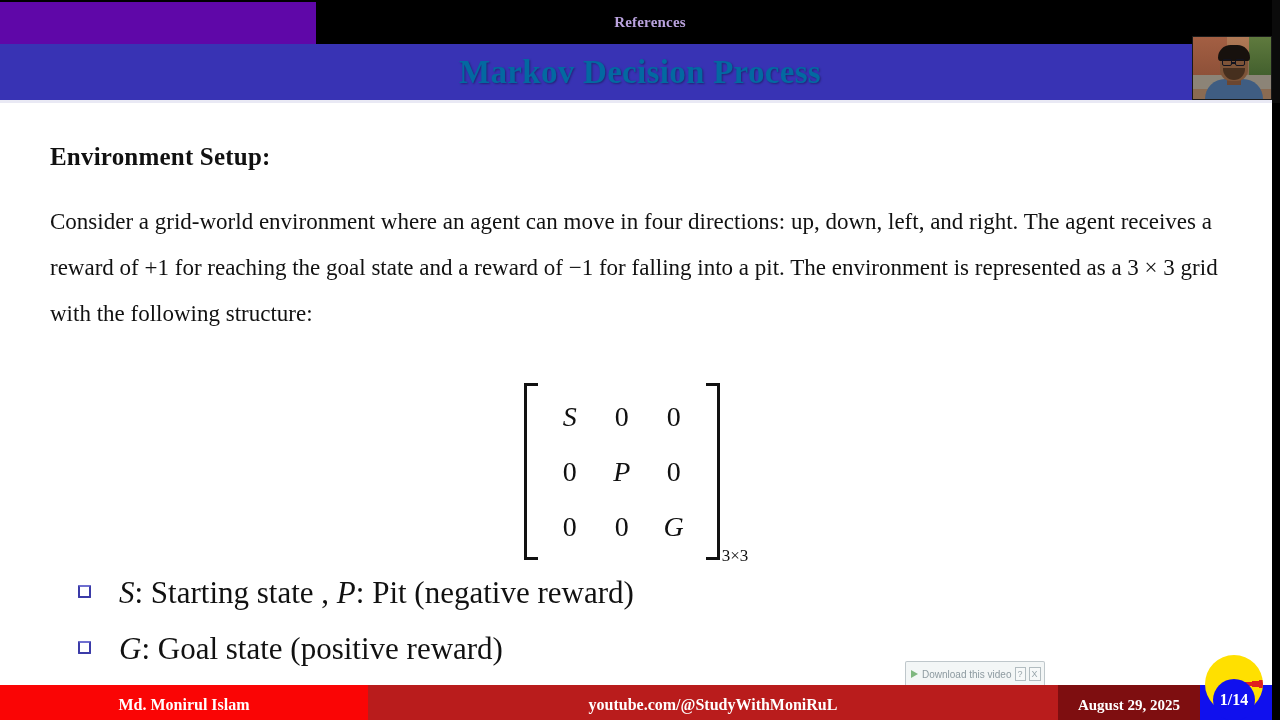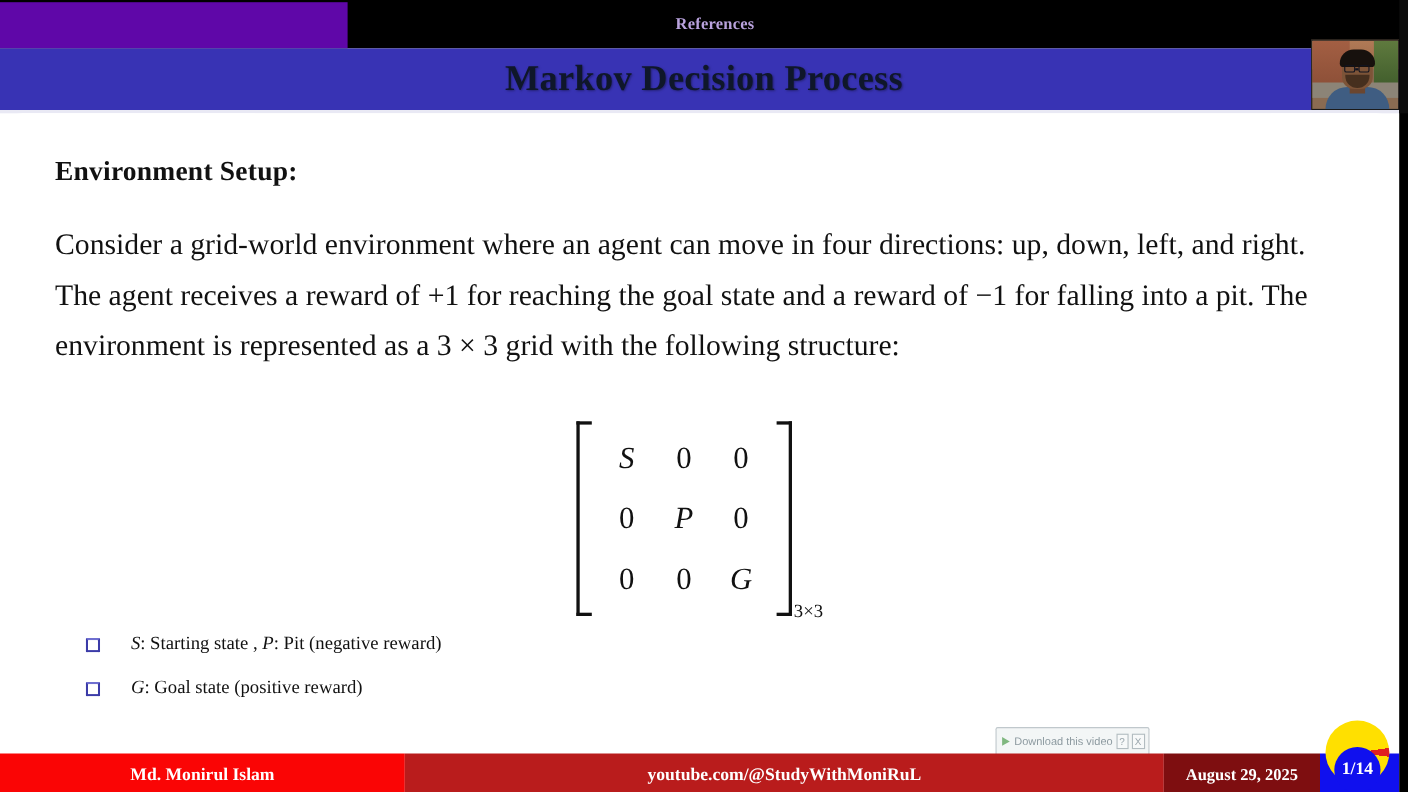--- a/index.html
+++ b/index.html
@@ -41,21 +41,21 @@
   
   .titlebar {
     position: absolute; left: 0; top: 44px;
     width: 1280px; height: 56px;
     background: #3833B4;
   }
   .titlebar-text {
     position: absolute; left: 0; top: 44px;
     width: 1280px; height: 56px;
     display: flex; align-items: center; justify-content: center;
-    color: #0f172a;
+    color: #0369a1;
     font-size: 33px;
     font-weight: bold;
     letter-spacing: .3px;
     text-shadow: 1px 1px 2px rgba(0,0,0,.35);
   }
   .titlebar-underline {
     position: absolute; left: 0; top: 100px;
     width: 1280px; height: 3px;
     background: #e9e9f4;
   }
@@ -101,21 +101,21 @@
     border-radius: 20px;
   }
   .heading {
     position: absolute; left: 50px; top: 40px;
     font-size: 25px; font-weight: bold; color: #111111;
     letter-spacing: .2px;
   }
   .para {
     position: absolute; left: 50px; top: 96px;
     width: 1172px;
-    font-size: 27px; line-height: 46px; color: #111111;
+    font-size: 23px; line-height: 46px; color: #111111;
     text-align: left;
   }
 
   
   .matrix-wrap {
     position: absolute; left: 0; top: 280px;
     width: 1272px;
     display: flex; justify-content: center; align-items: flex-start;
   }
   .matrix {
@@ -147,23 +147,23 @@
     font-size: 17px; color: #111;
     margin-bottom: -6px; margin-left: 2px; text-align: right;
   }
 
   
   .bullets {
     position: absolute; left: 78px; top: 472px;
     width: 1000px;
   }
   .bullet {
-    display: flex; align-items: flex-end;
+    display: flex; align-items: center;
     margin-bottom: 20px;
-    font-size: 17px; color: #111111;
+    font-size: 31px; color: #111111;
   }
   .bsq {
     flex: none;
     width: 13px; height: 13px;
     border: 2px solid #3b3ba8;
     border-top-color: #6f6fd0;
     border-radius: 1px;
     margin-right: 28px;
     position: relative; top: -2px;
   }

